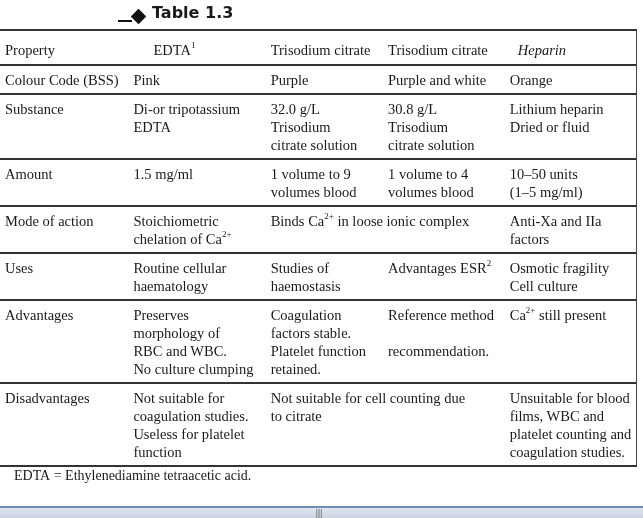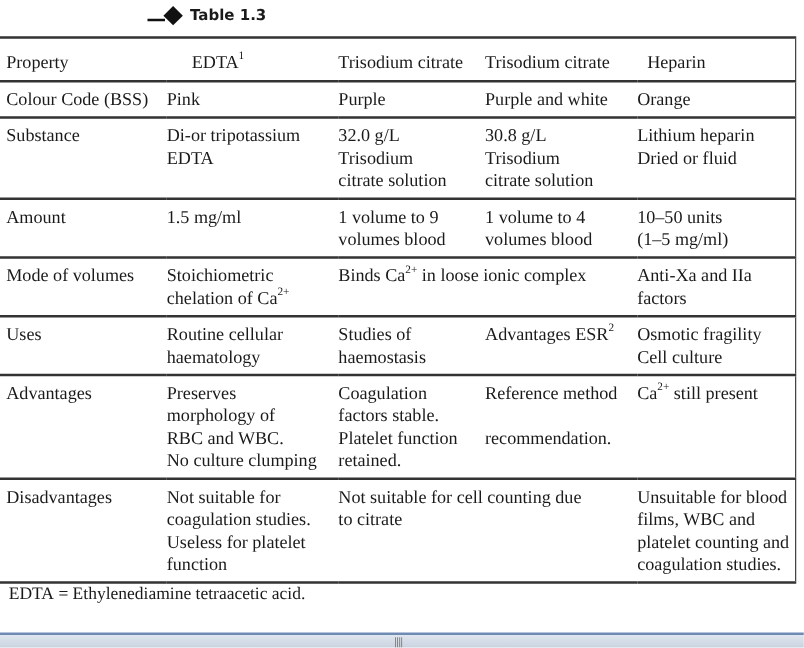--- a/index.html
+++ b/index.html
@@ -1,36 +1,36 @@
 <!DOCTYPE html>
 <html><head>
   <meta charset="utf-8">
   <style>
     html, body { margin:0; padding:0; background:#fff; }
     body { width:643px; height:518px; position:relative; overflow:hidden; font-family:"Liberation Serif", "DejaVu Serif", serif; color:#1a1a1a; }
-    .caption { position:absolute; left:118px; top:2px; height:20px; display:flex; align-items:center; font-family:"DejaVu Sans", sans-serif; font-size:12px; }
+    .caption { position:absolute; left:118px; top:2px; height:20px; display:flex; align-items:flex-end; font-family:"DejaVu Sans", sans-serif; font-size:16px; }
     .caption .rule { width:14px; height:0; border-top:2px solid #111; margin-right:-1px; margin-top:8px; }
     .caption .diamond { width:11px; height:11px; background:#111; transform:rotate(45deg); margin-right:8px; margin-left:2px; }
     .caption .tnum { font-weight:bold; margin-right:10px; }
     .caption .ttext { font-style:italic; }
     .topline { position:absolute; left:0; top:29px; width:637px; border-top:2px solid #333; }
     table { position:absolute; left:0; top:31px; width:637px; border-collapse:collapse; font-size:14.5px; line-height:18px; border-right:1.5px solid #444; }
     td { vertical-align:top; padding:0;margin-top:26px; }
     tr.row td { border-bottom:2px solid #333; }
     tr.head td { height:29px; vertical-align:middle; padding-top:4px; }
     td.c0 { width:129px; padding-left:5px; }
     td.c1 { width:138px; }
     td.c2 { width:118px; }
     td.c3 { width:122px; }
     td.c4 { width:127px; }
     tr.row td .cell { padding-top:5px; padding-bottom:4px; }
     .h-edta { padding-left:20px; }
-    .h-hep { padding-left:8px; }
+    .h-hep { padding-left:8px;font-style:italic; }
     sup { font-size:9px; line-height:0; position:relative; top:-1px; }
-    .footnotes { position:absolute; left:7px; top:467px; font-size:14px; line-height:18px; }
+    .footnotes { position:absolute; left:14px; top:467px; font-size:14px; line-height:18px; }
     .footnotes .abbr { display:inline-block; }
     .footnotes .abbr-esr { width:44px; }
     .scrollbar { position:absolute; left:0; top:506px; width:643px; height:12px; background:linear-gradient(#dfe6ef, #c9d3e0); border-top:2px solid #6f8bb3; box-sizing:border-box; }
     .scroll-grip { position:absolute; left:315px; top:1px; font-size:8px; color:#777; font-family:"DejaVu Sans", sans-serif; letter-spacing:-1px; }
   </style>
 </head>
 <body>
 
 <div class="caption">
   <span class="rule"></span>
@@ -122,21 +122,21 @@
     <td class="c4">
           <div class="cell">
             <div>10–50 units</div>
             <div>(1–5 mg/ml)</div>
           </div>
         </td>
   </tr>
 
   <tr class="row">
     <td class="c0">
-          <div class="cell">Mode of volumes</div>
+          <div class="cell">Mode of action</div>
         </td>
     <td class="c1">
           <div class="cell">
             <div>Stoichiometric</div>
             <div><span>chelation of Ca</span><sup>2+</sup></div>
           </div>
         </td>
     <td class="c2" colspan="2">
           <div class="cell"><span>Binds Ca</span><sup>2+</sup><span style="white-space:pre"> in loose ionic complex</span></div>
         </td>

